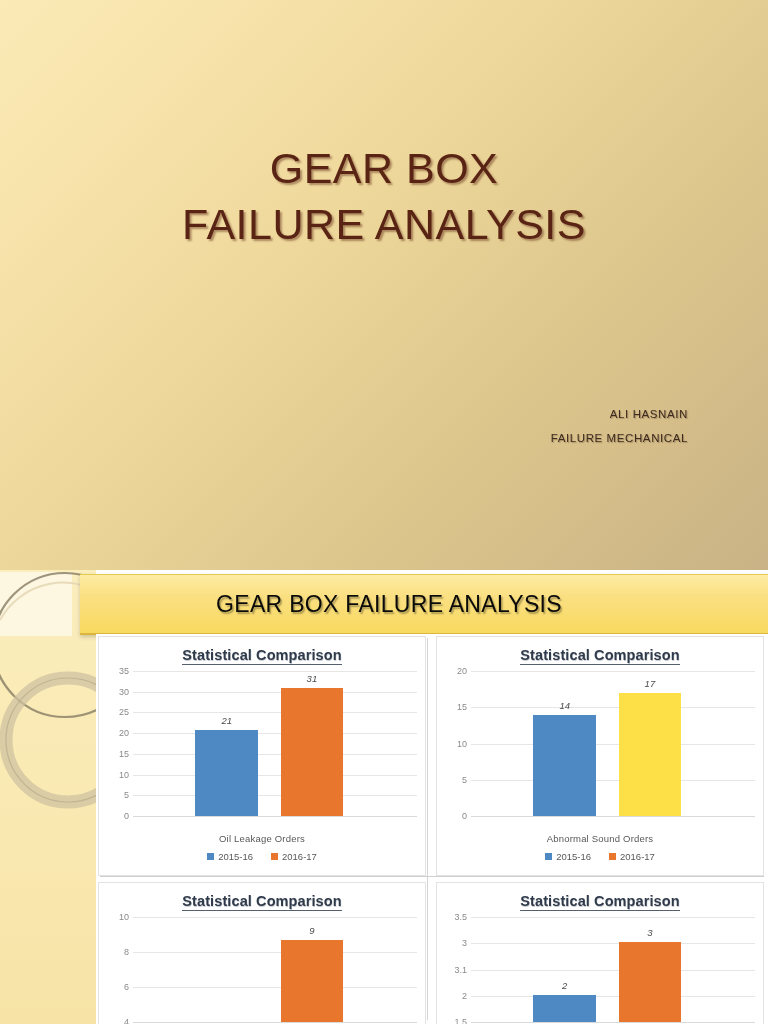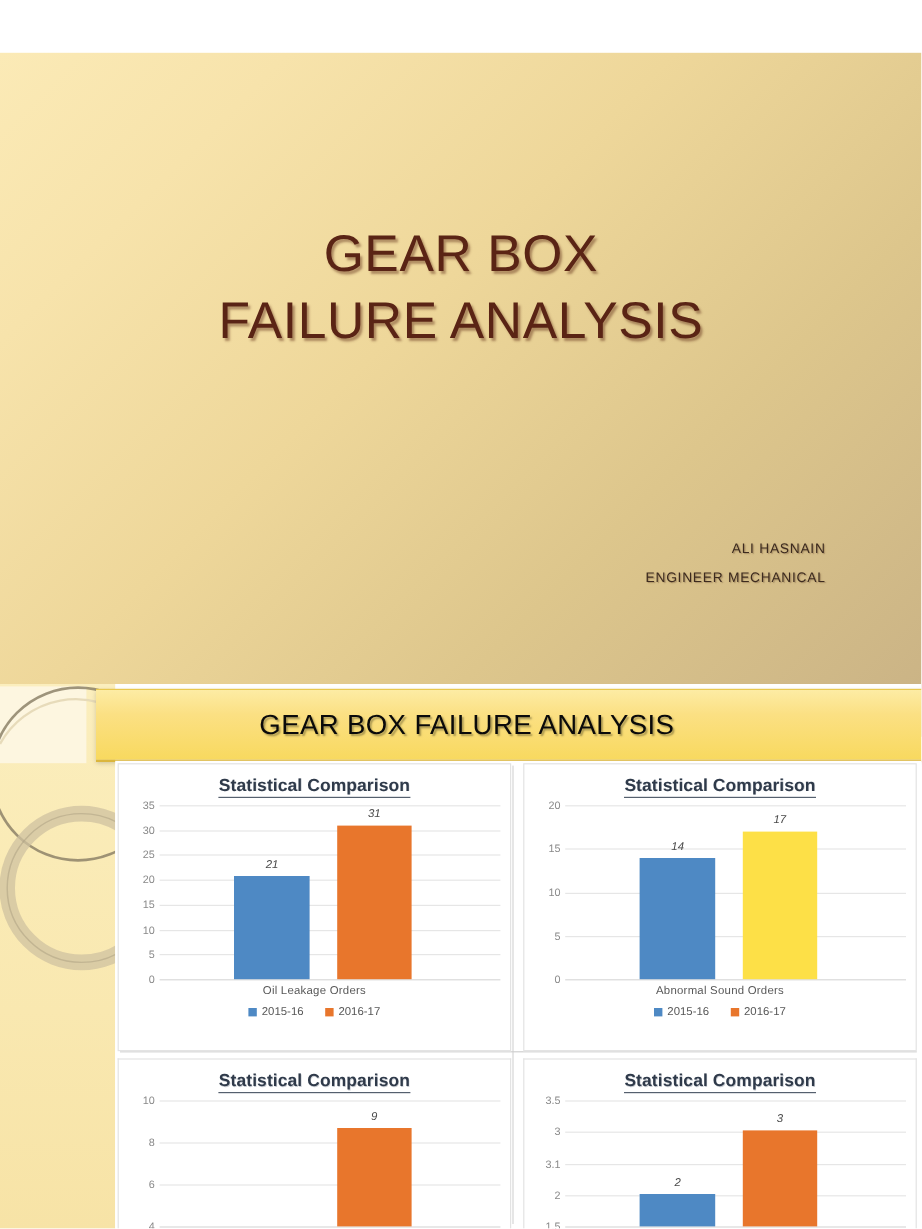--- a/index.html
+++ b/index.html
@@ -8,21 +8,20 @@
     background:#ffffff;
     font-family:"Liberation Sans", sans-serif;
   }
   .page{position:relative;width:768px;height:1024px;overflow:hidden;background:#fff;}
 
   
   .slide1{
     position:absolute;left:0;top:0;width:768px;height:570px;
     background:linear-gradient(135deg,#fbeab6 0%,#f7e3ab 18%,#eed79a 42%,#ddc68c 68%,#c9b285 100%);
     overflow:hidden;
-    margin-top:44px;
   }
   .slide1 .title{
     position:absolute;left:0;top:140px;width:768px;
     text-align:center;
     font-size:43px;line-height:56px;
     letter-spacing:0.5px;
     color:#5a2415;
     font-weight:400;
     text-shadow:2px 2px 2px rgba(90,40,20,0.45);
   }
@@ -106,21 +105,21 @@
   .gridarea{position:absolute;left:34px;right:8px;top:0;bottom:0;}
   .gline{position:absolute;left:0;right:0;height:1px;background:#e6e6e6;}
   .gline.base{background:#d9d9d9;}
   .bars{position:absolute;left:0;right:0;top:0;bottom:0;}
   .bar{position:absolute;bottom:0;}
   .bar .v{
     position:absolute;left:0;right:0;top:-15px;text-align:center;
     font-size:9.5px;color:#4a4a4a;font-style:italic;
   }
   .catlabel{
-    text-align:center;font-size:9.5px;color:#585858;margin-top:4px;
+    text-align:center;font-size:9.5px;color:#585858;margin-top:17px;
     letter-spacing:0.2px;
   }
   .legend{
     display:flex;justify-content:center;gap:18px;margin-top:7px;
     font-size:9.5px;color:#585858;
   }
   .legend .it{display:flex;align-items:center;gap:4px;}
   .legend .sw{width:7px;height:7px;display:inline-block;}
 </style>
 </head>
@@ -128,21 +127,21 @@
 
 <div class="page">
 
   <div class="slide1">
     <div class="title">
       <span>GEAR BOX</span>
       <span class="l2">FAILURE ANALYSIS</span>
     </div>
     <div class="byline">
       <div class="nm">ALI HASNAIN</div>
-      <div class="rl">ENGINEER MECHANICAL</div>
+      <div class="rl">FAILURE MECHANICAL</div>
     </div>
   </div>
 
   <div class="slide2">
 
     <div class="s2-left">
       <div class="sq"></div>
       <svg width="200" height="320" viewBox="0 0 200 320">
         <circle cx="105" cy="85" r="72" fill="none" stroke="#8d8268" stroke-width="2.2" opacity="0.85"></circle>
         <circle cx="108" cy="180" r="62" fill="none" stroke="#cfc2a0" stroke-width="13" opacity="0.75"></circle>

